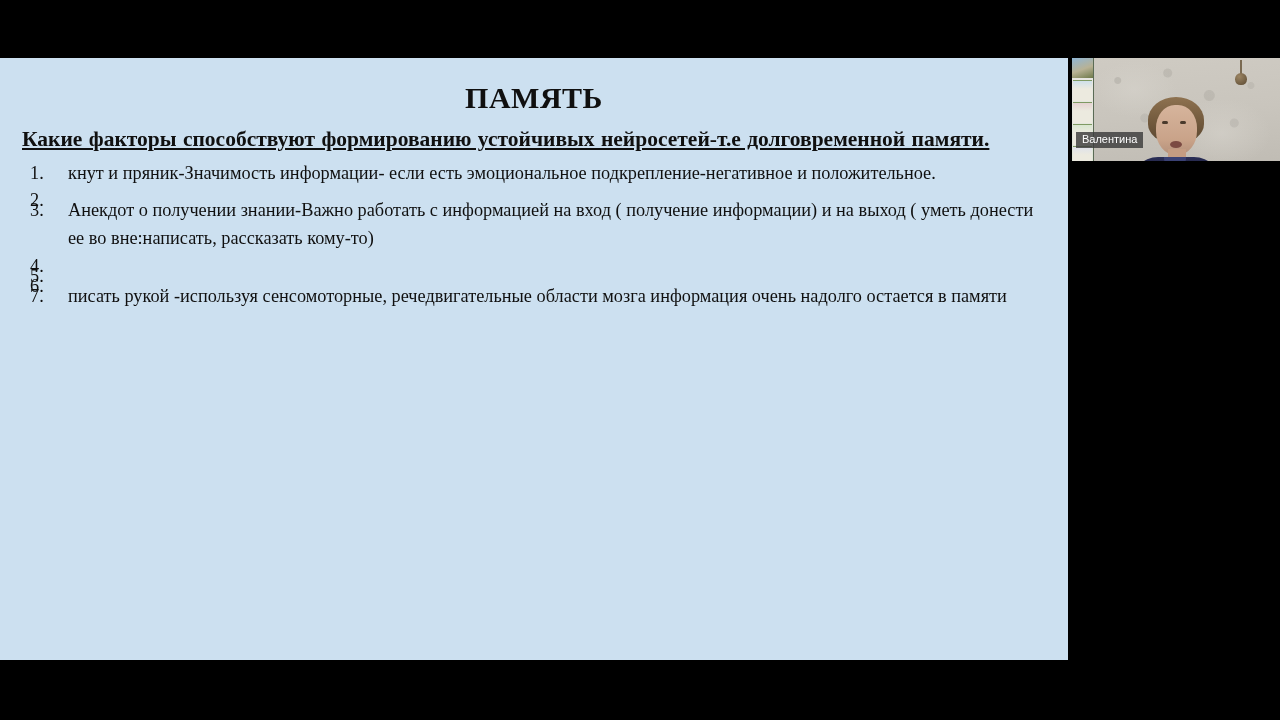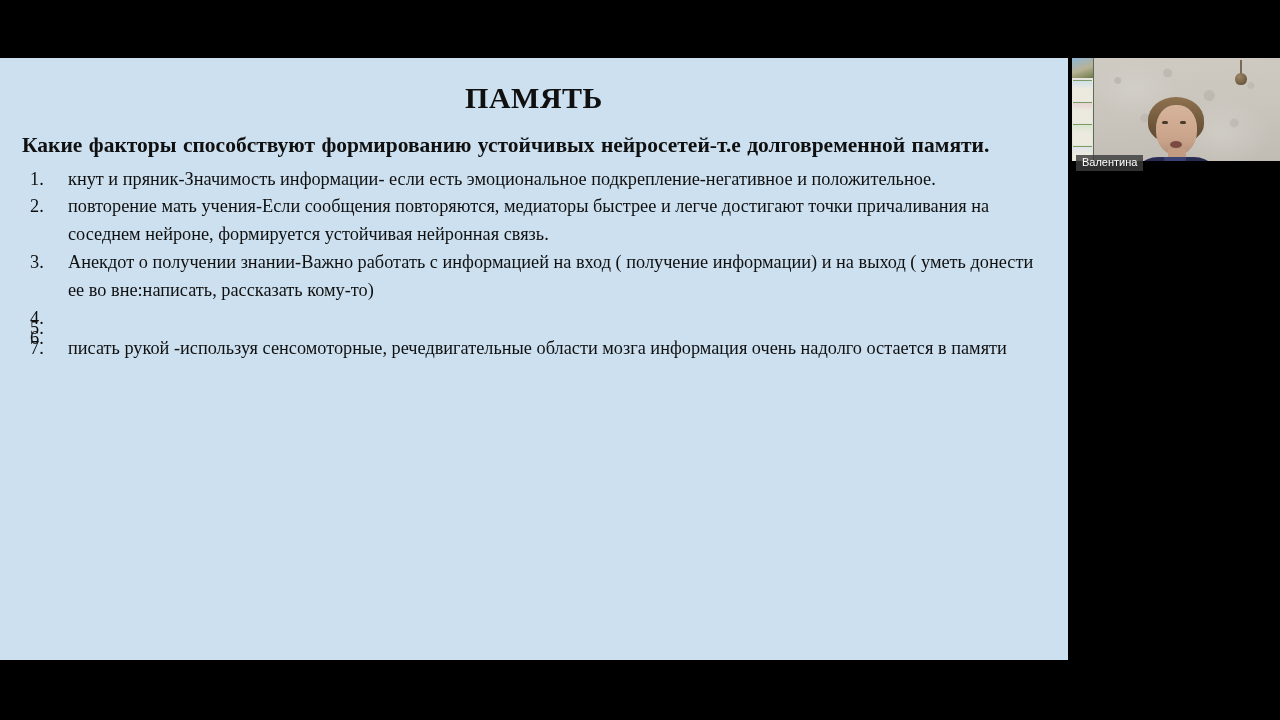--- a/index.html
+++ b/index.html
@@ -42,23 +42,24 @@
     margin: 25px 0 0 0;
     line-height: 1.0;
   }
   .slide-heading {
     font-family: "Liberation Serif", serif;
     font-weight: bold;
     font-size: 21.5px;
     color: #101010;
     text-align: justify;
     text-align-last: left;
-    margin: 18px 22px 0 22px;
+    margin: 12px 22px 0 22px;
     line-height: 1.33;
     word-spacing: 1px;
+    text-decoration: underline;
   }
 
   .slide-list {
     list-style: none;
     margin: 6px 0 0 0;
     padding: 0;
   }
   .slide-list li {
     position: relative;
     font-family: "Liberation Serif", serif;
@@ -232,21 +233,21 @@
     position: absolute;
     left: 0;
     bottom: 0;
     width: 208px;
     height: 22px;
     background: #000000;
   }
   .name-badge {
     position: absolute;
     left: 4px;
-    bottom: 12px;
+    bottom: 35px;
     padding: 1px 6px 2px 6px;
     background: rgba(60,60,60,0.82);
     color: #ffffff;
     font-family: "Liberation Sans", sans-serif;
     font-size: 11px;
     line-height: 13px;
     white-space: nowrap;
   }
 
   
@@ -271,21 +272,20 @@
 
     <div class="slide-heading">Какие факторы способствуют формированию устойчивых нейросетей-т.е долговременной памяти.</div>
 
     <ol class="slide-list">
       <li>
         <span class="num">1.</span>
         <span>кнут и пряник-Значимость информации- если есть эмоциональное подкрепление-негативное и положительное.</span>
       </li>
       <li>
         <span class="num">2.</span>
-        <span>повторение мать учения-Если сообщения повторяются, медиаторы быстрее и легче достигают точки причаливания на соседнем нейроне, формируется устойчивая нейронная связь.</span>
       </li>
       <li>
         <span class="num">3.</span>
         <span> Анекдот о получении знании-Важно работать с информацией на вход ( получение информации) и на выход ( уметь донести ее во вне:написать, рассказать кому-то)</span>
       </li>
       <li>
         <span class="num">4.</span>
       </li>
       <li>
         <span class="num">5.</span>

